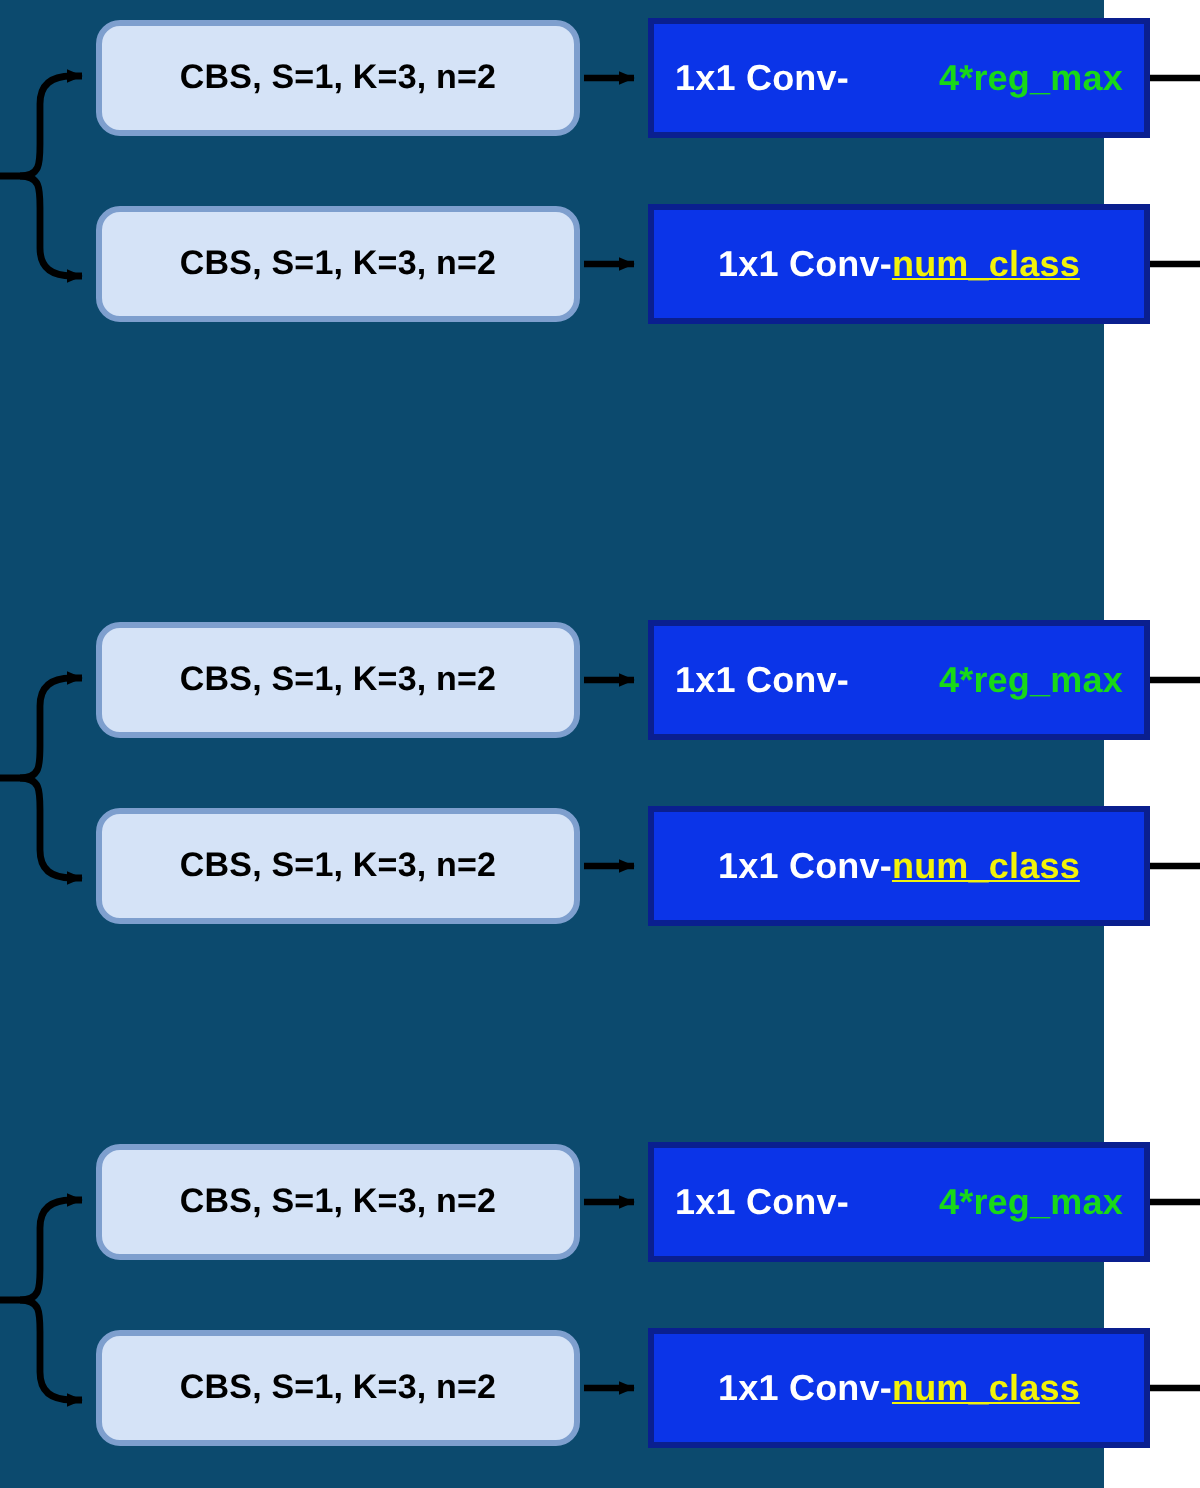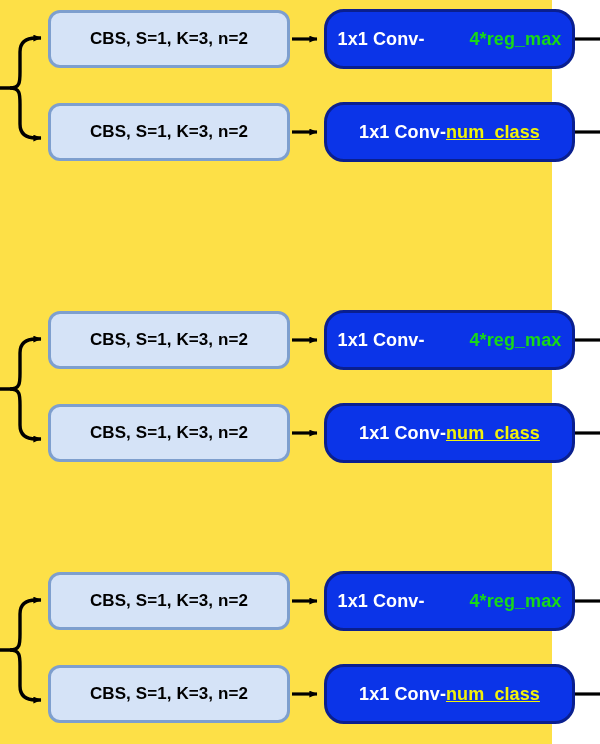--- a/index.html
+++ b/index.html
@@ -10,21 +10,21 @@
   body {
     width: 600px;
     height: 744px;
     font-family: "Liberation Sans", sans-serif;
     overflow: hidden;
   }
   #diagram {
     position: relative;
     width: 552px;
     height: 744px;
-    background: #fde047;
+    background: #0c4a6e;
   }
   .edge-layer {
     position: absolute;
     left: 0;
     top: 0;
     width: 600px;
     height: 744px;
     pointer-events: none;
   }
   .node {
@@ -46,21 +46,21 @@
     font-size: 17px;
     font-weight: bold;
     letter-spacing: 0.1px;
   }
   .node-conv {
     width: 251px;
     height: 60px;
     left: 324px;
     background: #0b34e8;
     border: 3px solid #0a1f8f;
-    border-radius: 20px;
+    border-radius: 0;
     font-size: 18px;
     font-weight: bold;
     color: #ffffff;
     letter-spacing: 0.1px;
   }
   .conv-label { color: #ffffff; }
   .conv-accent-green { color: #18d818; margin-left: 45px; }
   .conv-accent-yellow { color: #f2f20a; text-decoration: underline; }
 </style>
 </head>

